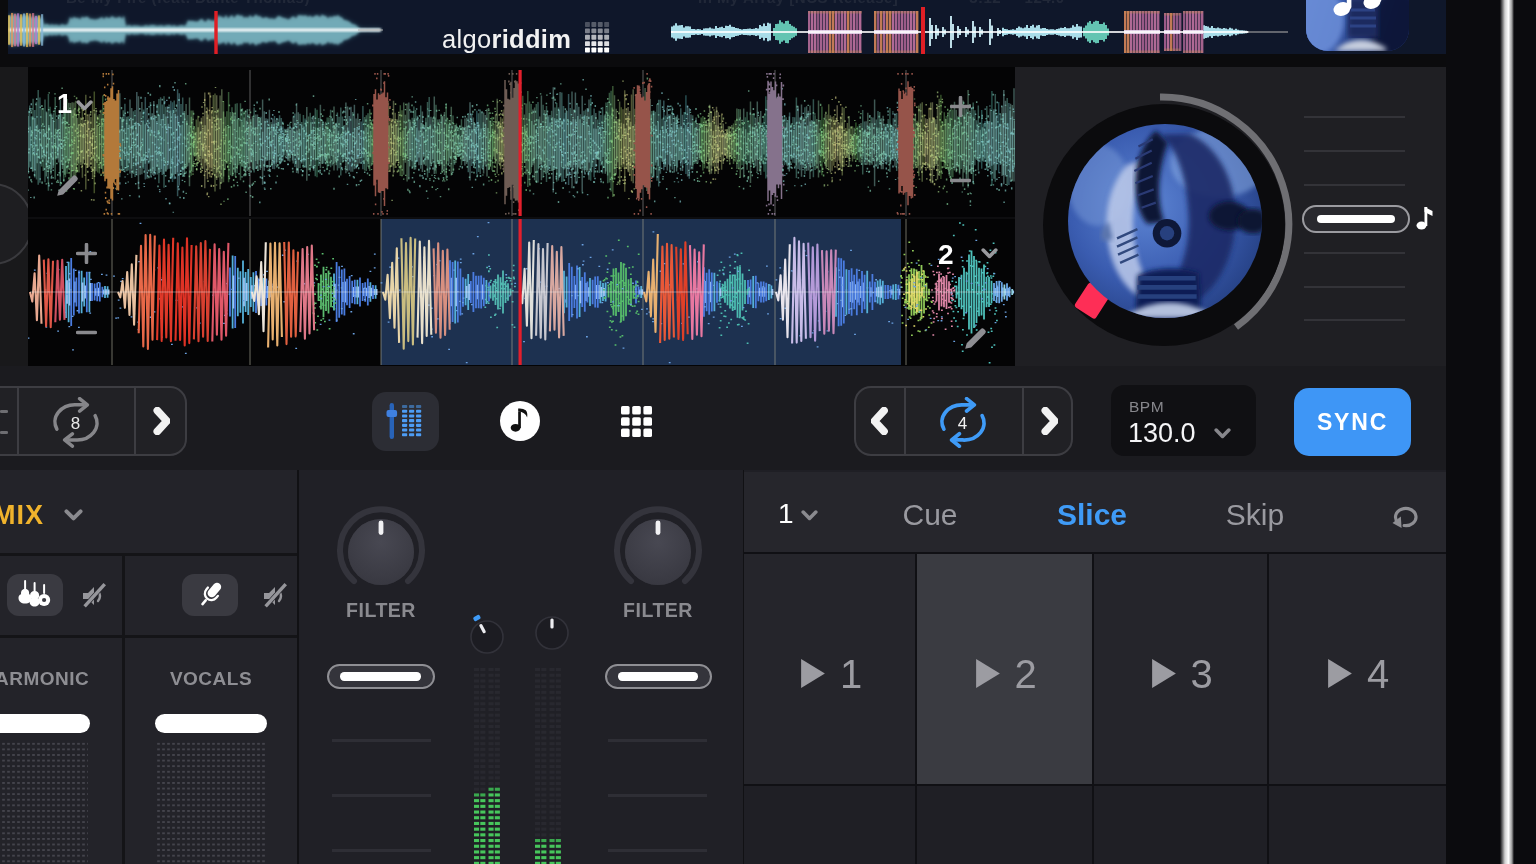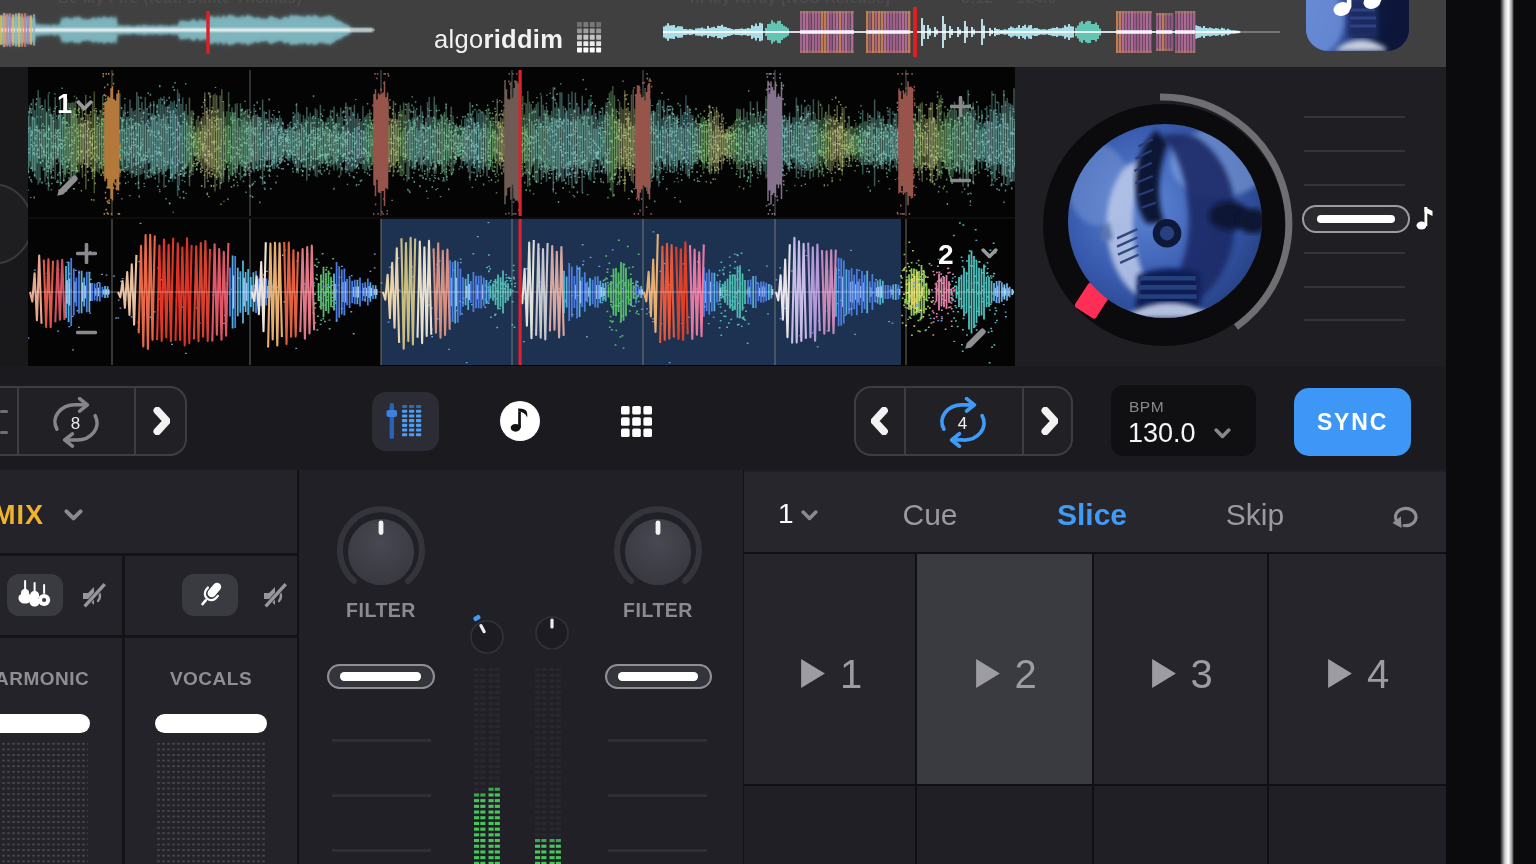--- a/index.html
+++ b/index.html
@@ -1,18 +1,18 @@
 <!DOCTYPE html>
 <html><head><meta charset="utf-8"><style>
 html,body{margin:0;padding:0;width:1536px;height:864px;overflow:hidden;background:#0b0b0d;font-family:"Liberation Sans",sans-serif;}
 *{box-sizing:border-box}
 .abs{position:absolute}
 svg{display:block}
 </style></head><body>
-<div class="abs" style="left:0;top:0;width:1536px;height:864px;background:#0b0b0d"><div class="abs" style="left:0;top:0;width:1446px;height:67px;background:#404040;overflow:hidden">
+<div class="abs" style="left:0;top:0;width:1536px;height:864px;background:#0b0b0d"><div class="abs" style="left:8px;top:0;width:1446px;height:54px;background:#0f172a;overflow:hidden">
       <div class="abs" style="left:58px;top:-11px;color:#9a9a9a;font-size:15px;font-weight:700;letter-spacing:0.5px;opacity:0.13">Be My Fire (feat. Dante Thomas)</div>
       <div class="abs" style="left:690px;top:-11px;color:#9a9a9a;font-size:15px;font-weight:700;letter-spacing:0.5px;opacity:0.13">In My Array [NCS Release] &nbsp;&nbsp;&nbsp;&nbsp;&nbsp;&nbsp;&nbsp;&nbsp;&nbsp;&nbsp;&nbsp; - 3:12 &nbsp;&nbsp;&nbsp; 124.0</div>
       <div class="abs" style="left:0;top:5px">
         <svg width="375" height="56" viewBox="0 0 375 56">
           <defs>
             <filter id="bl3" x="-20%" y="-40%" width="140%" height="180%">
               <feGaussianBlur stdDeviation="2.6"></feGaussianBlur>
             </filter>
             <filter id="bl1" x="-20%" y="-40%" width="140%" height="180%">
               <feGaussianBlur stdDeviation="1"></feGaussianBlur>

